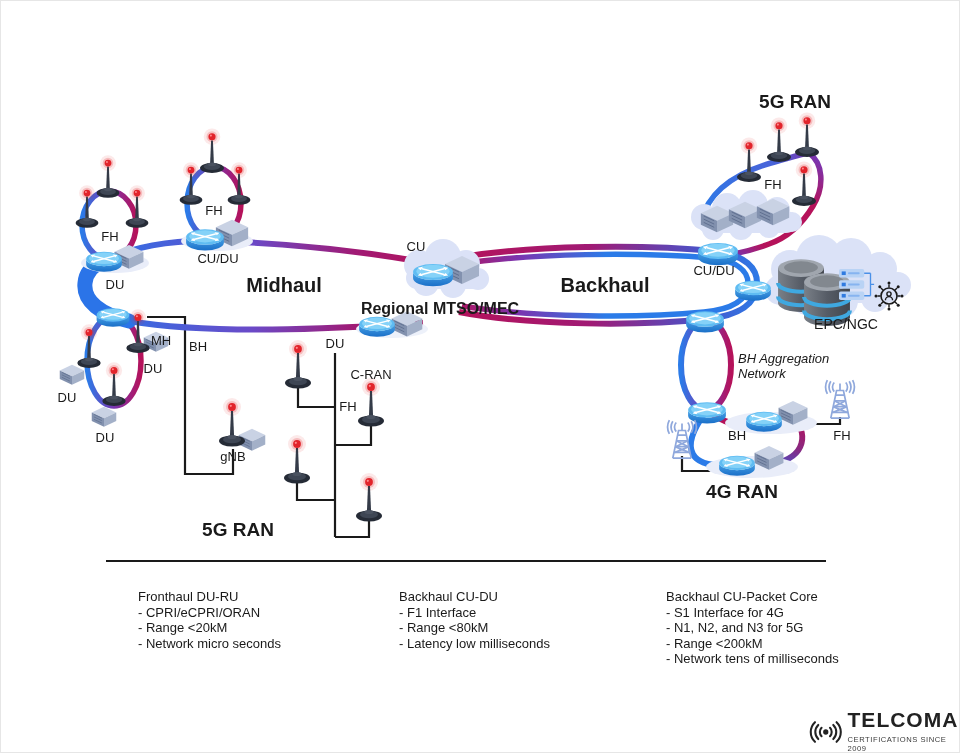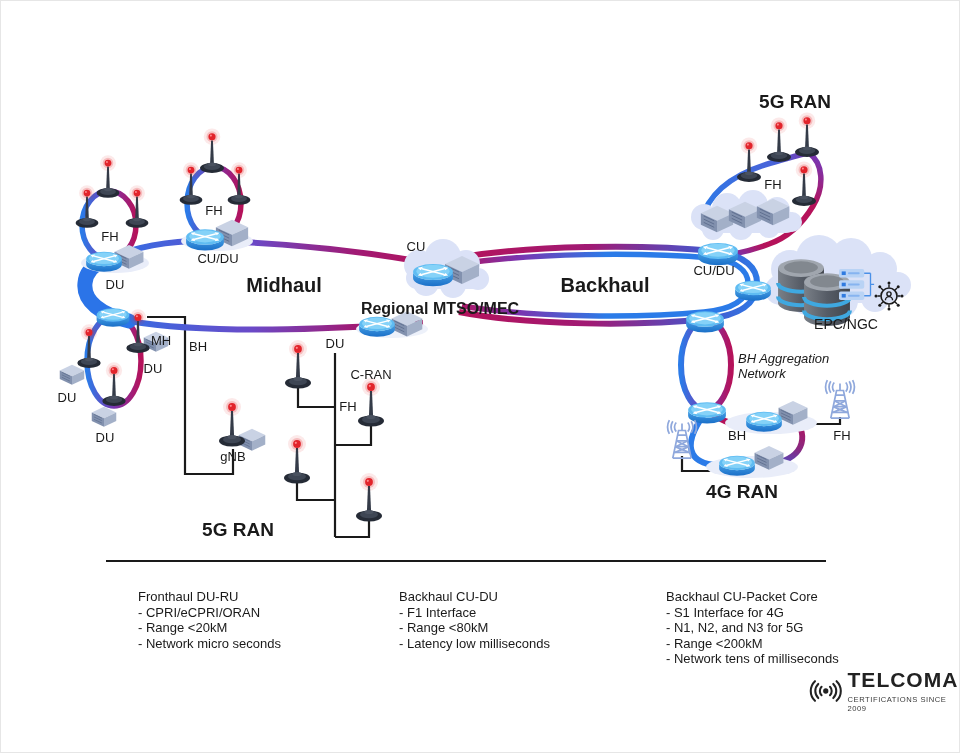--- a/index.html
+++ b/index.html
@@ -15,21 +15,21 @@
   }
   .lbl{
     position:absolute;white-space:pre-line;line-height:1.18;color:#1a1a1a;
   }
   .lbl.center{transform:translateX(-50%);text-align:center;white-space:nowrap;}
   .lbl.left{text-align:left;font-style:italic;}
   .divider{position:absolute;background:#1a1a1a;height:2px;}
   .legend-col{position:absolute;font-size:13px;line-height:15.5px;}
   .legend-col .lg-title{font-weight:500;margin-bottom:0;}
   .legend-col .lg-item{font-weight:400;}
-  .logo{position:absolute;left:806px;top:668px;display:flex;align-items:center;}
+  .logo{position:absolute;left:806px;top:708px;display:flex;align-items:flex-end;}
   .logo-text{margin-left:3px;}
   .logo-brand{font-size:21px;font-weight:700;letter-spacing:1px;color:#222;line-height:22px;}
   .logo-tagline{font-size:7.6px;letter-spacing:.55px;color:#3a3a3a;margin-top:4px;}
 </style>
 </head>
 <body>
 
 <div class="stage">
 
 

